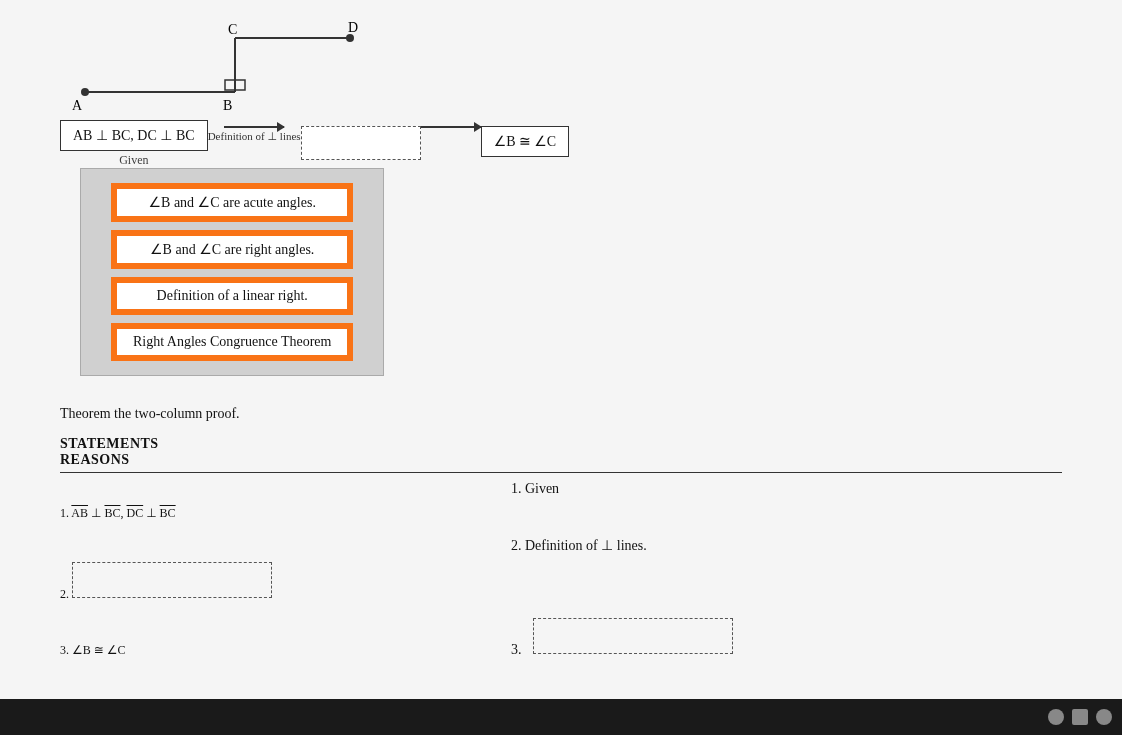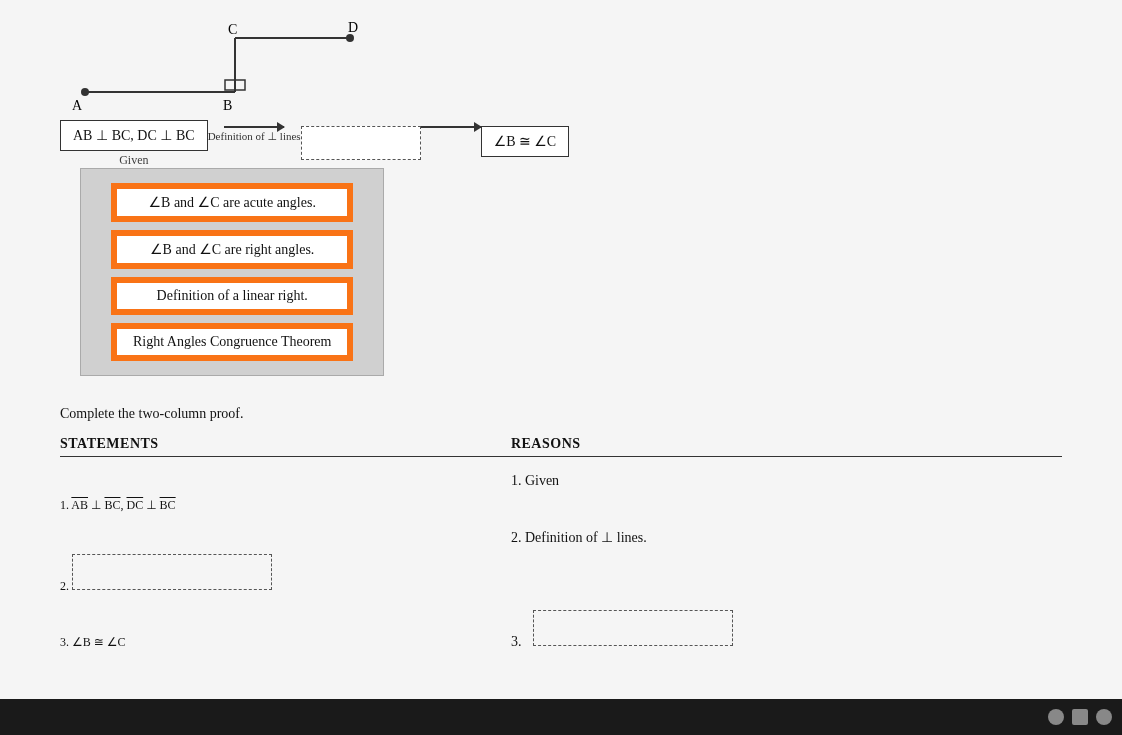--- a/index.html
+++ b/index.html
@@ -110,21 +110,22 @@
     .proof-title {
       font-size: 14px;
       margin-bottom: 14px;
       color: #111;
     }
 
     .proof-header {
       display: flex;
       border-bottom: 1.5px solid #333;
       padding-bottom: 4px;
-      margin-bottom: 16px;
+      margin-bottom: 8px;
+      flex-direction: column;
     }
 
     .proof-header-statements {
       flex: 0 0 45%;
       font-weight: bold;
       font-size: 14px;
       letter-spacing: 0.5px;
     }
 
     .proof-header-reasons {
@@ -257,21 +258,21 @@
   
   <div class="options-area">
     <div class="option-item">∠B  and  ∠C  are acute angles.</div>
     <div class="option-item">∠B  and  ∠C  are right angles.</div>
     <div class="option-item">Definition of a linear right.</div>
     <div class="option-item">Right Angles Congruence Theorem</div>
   </div>
 
   
   <div class="proof-section">
-    <div class="proof-title">Complete the two-column proof.</div>
+    <div class="proof-title">Theorem the two-column proof.</div>
 
     <div class="proof-header">
       <div class="proof-header-statements">STATEMENTS</div>
       <div class="proof-header-reasons">REASONS</div>
     </div>
 
     <div class="proof-row">
       <div class="proof-statement">
         <span>1. </span>
         <span>

